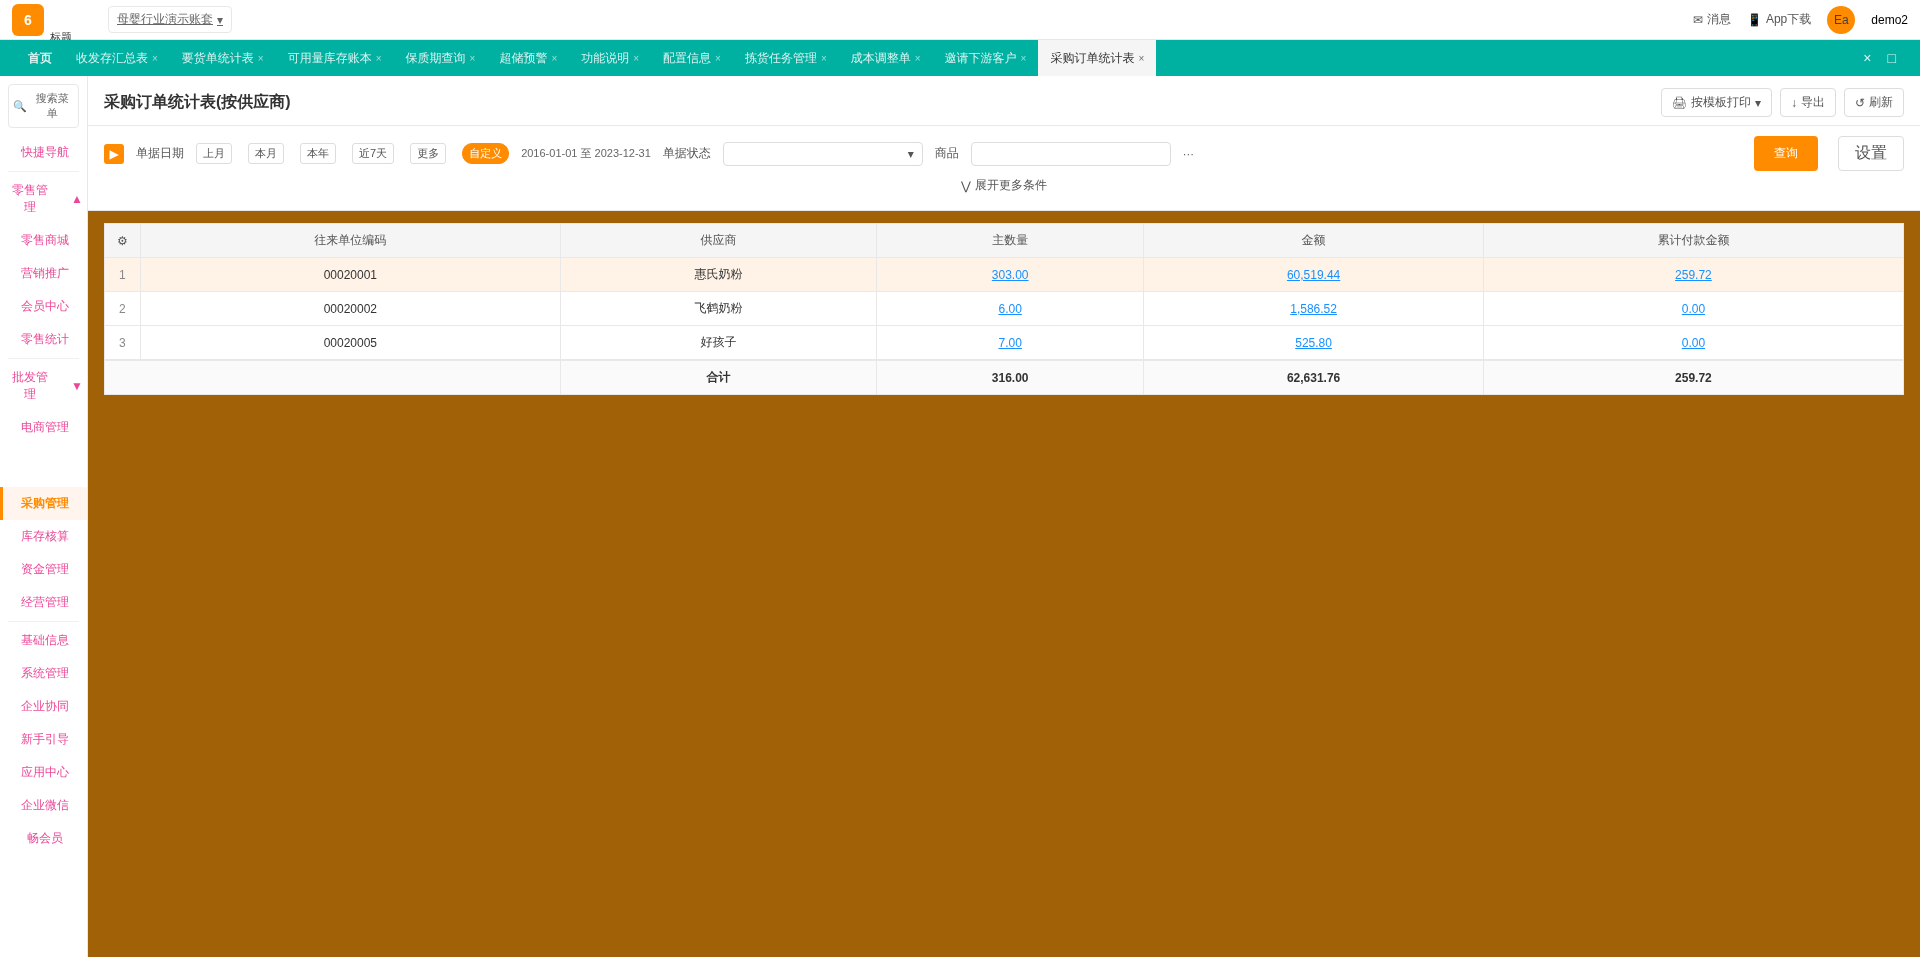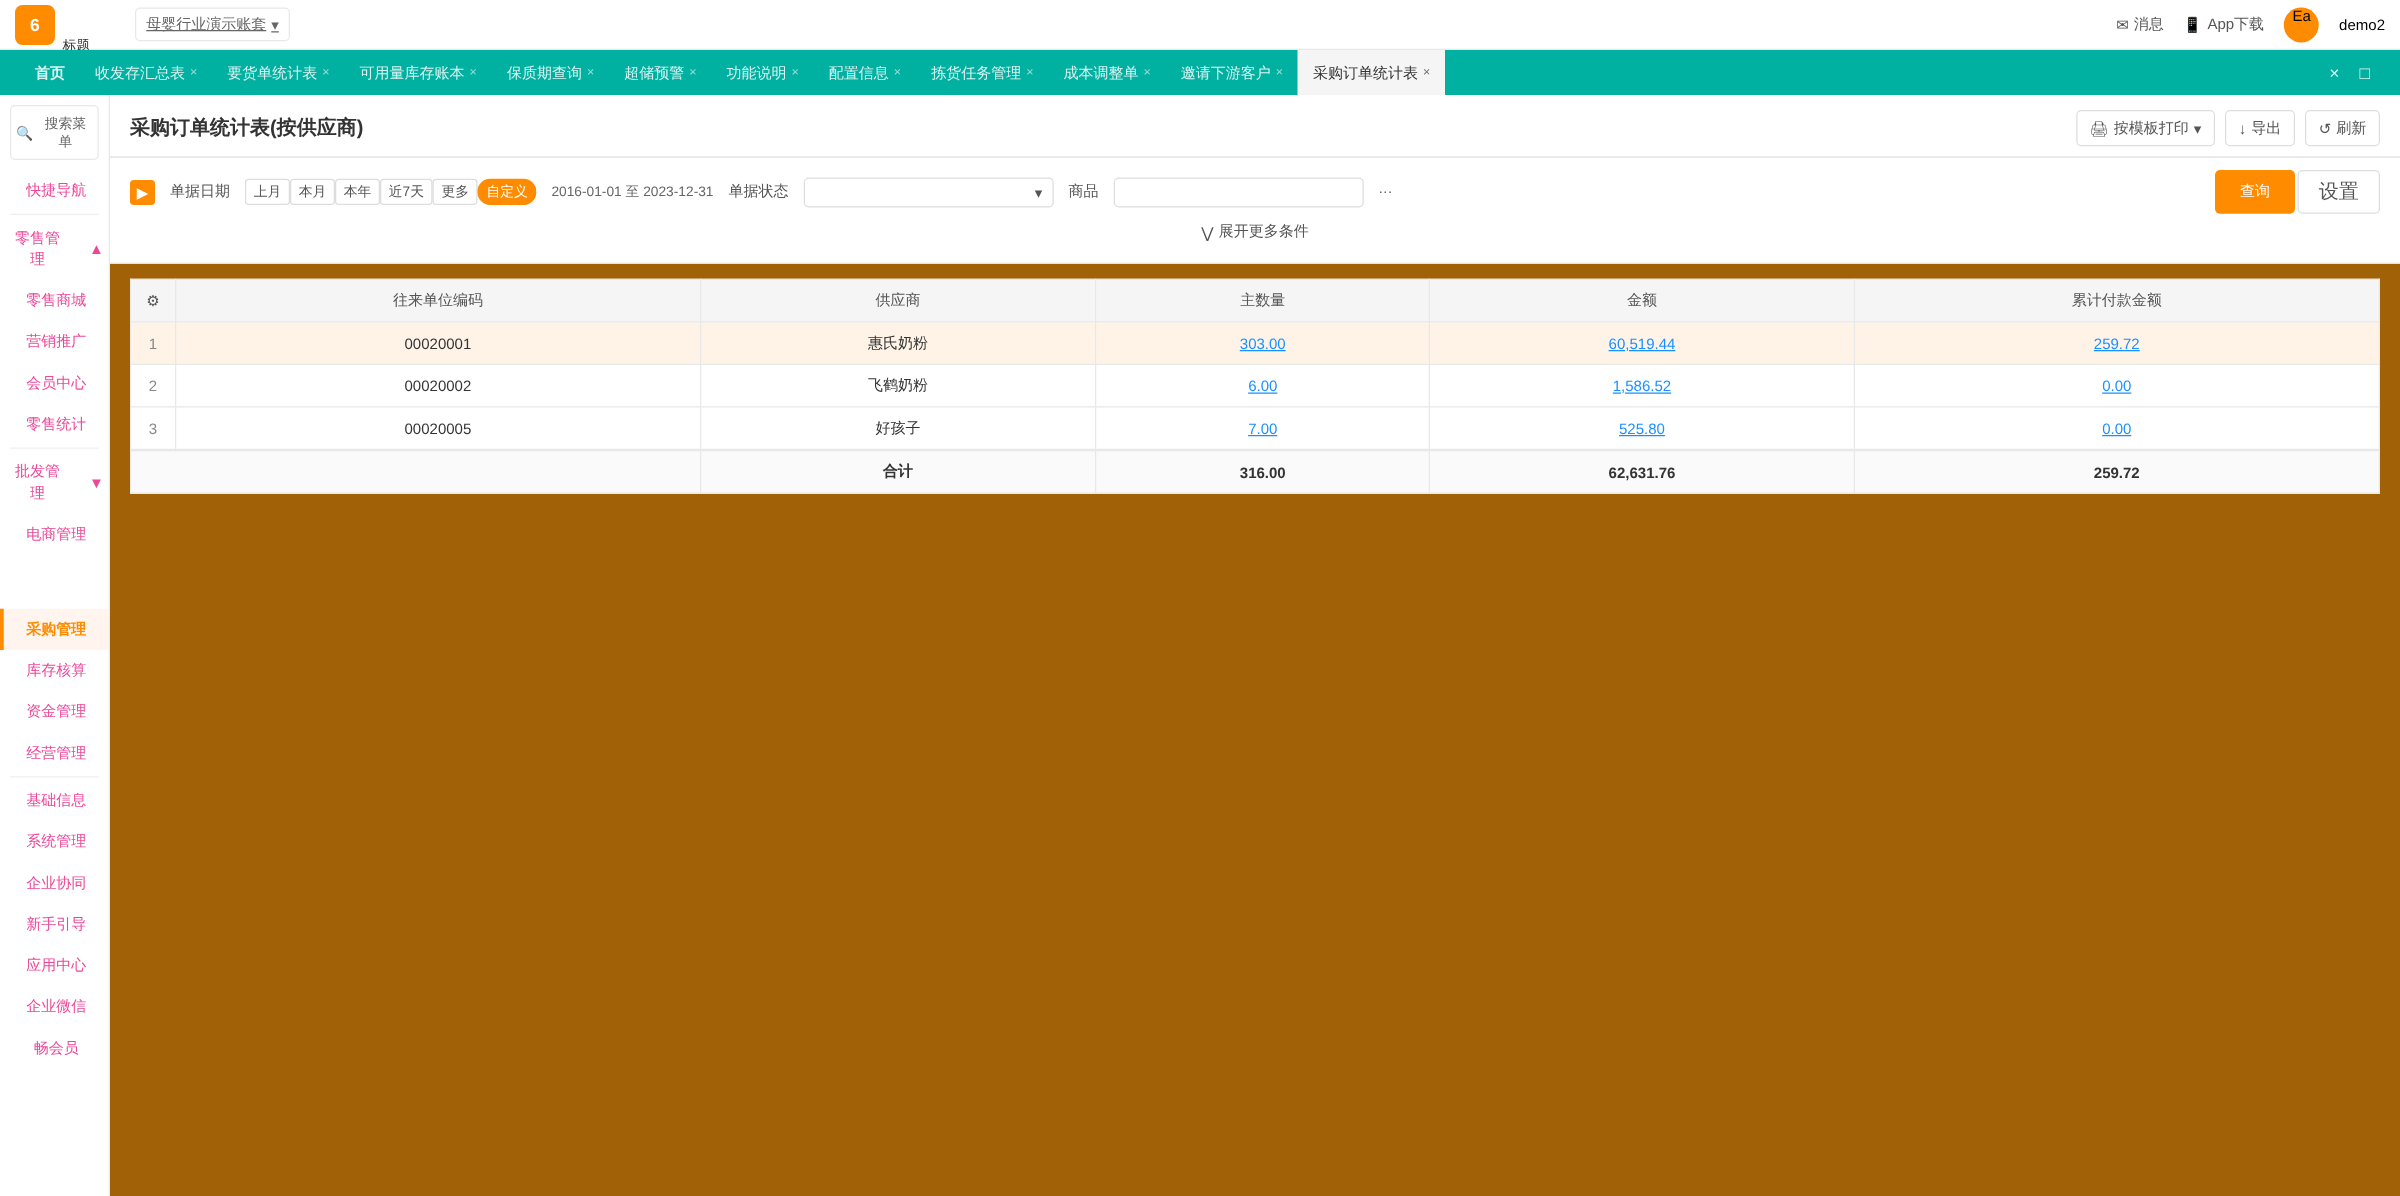--- a/index.html
+++ b/index.html
@@ -6,21 +6,21 @@
     body { font-family: 'Microsoft YaHei', Arial, sans-serif; font-size: 12px; background: #f5f5f5; display: flex; flex-direction: column; height: 957px; overflow: hidden; }
 
     
     .top-bar { height: 40px; background: #fff; display: flex; align-items: center; padding: 0 12px; border-bottom: 1px solid #e8e8e8; flex-shrink: 0; }
     .logo { display: flex; align-items: center; gap: 6px; width: 88px; }
     .logo-icon { width: 32px; height: 32px; background: #ff8c00; border-radius: 6px; display: flex; align-items: center; justify-content: center; color: white; font-size: 14px; font-weight: bold; }
     .logo-text { font-size: 11px; color: #333; line-height: 1.2; margin-top: 37px; }
     .workspace-selector { display: flex; align-items: center; gap: 4px; color: #666; font-size: 12px; cursor: pointer; padding: 4px 8px; border: 1px solid #e8e8e8; border-radius: 4px; margin-left: 8px; text-decoration: underline; }
     .top-right { margin-left: auto; display: flex; align-items: center; gap: 16px; }
     .top-right-item { display: flex; align-items: center; gap: 4px; color: #555; cursor: pointer; font-size: 12px; }
-    .avatar { width: 28px; height: 28px; border-radius: 50%; background: #ff8c00; display: flex; align-items: flex-start; justify-content: center; color: #000000; font-size: 12px; }
+    .avatar { width: 28px; height: 28px; border-radius: 50%; background: #ff8c00; display: flex; align-items: center; justify-content: center; color: #404040; font-size: 12px; }
 
     
     .nav-tabs { height: 36px; background: #00b0a0; display: flex; align-items: center; padding: 0 16px; flex-shrink: 0; overflow: hidden; }
     .nav-tab { height: 36px; display: flex; align-items: center; padding: 0 12px; color: rgba(255,255,255,0.85); font-size: 12px; cursor: pointer; white-space: nowrap; position: relative; gap: 4px; }
     .nav-tab.active { background: #f5f5f5; color: #333; }
     .nav-tab .close-btn { font-size: 10px; opacity: 0.7; }
     .nav-tab.home { font-weight: bold; }
     .nav-actions { margin-left: auto; display: flex; align-items: center; }
     .nav-action-btn { color: rgba(255,255,255,0.85); background: none; border: none; cursor: pointer; font-size: 14px; padding: 4px 8px; }
 
@@ -43,21 +43,21 @@
     .header-actions { display: flex; align-items: center; gap: 8px; }
     .btn-print { display: flex; align-items: center; gap: 4px; padding: 5px 10px; border: 1px solid #ddd; border-radius: 4px; background: #fff; color: #555; cursor: pointer; font-size: 12px; }
     .btn-export { display: flex; align-items: center; gap: 4px; padding: 5px 10px; border: 1px solid #ddd; border-radius: 4px; background: #fff; color: #555; cursor: pointer; font-size: 12px; }
     .btn-refresh { display: flex; align-items: center; gap: 4px; padding: 5px 10px; border: 1px solid #ddd; border-radius: 4px; background: #fff; color: #555; cursor: pointer; font-size: 12px; }
 
     
     .filter-area { background: #fff; padding: 10px 16px; border-bottom: 1px solid #e8e8e8; flex-shrink: 0; }
     .filter-row { display: flex; align-items: center; gap: 12px; flex-wrap: wrap; }
     .filter-expand-btn { width: 20px; height: 20px; background: #ff8c00; color: white; border: none; border-radius: 3px; cursor: pointer; display: flex; align-items: center; justify-content: center; font-size: 12px; flex-shrink: 0; }
     .filter-label { color: #555; font-size: 12px; white-space: nowrap; }
-    .date-shortcuts { display: flex; gap: 0; align-items: center; }
+    .date-shortcuts { display: flex; gap: 16px; align-items: center; }
     .date-shortcut { padding: 2px 6px; border: 1px solid #ddd; border-radius: 3px; cursor: pointer; color: #555; font-size: 11px; background: #fff; }
     .date-shortcut.custom { background: #ff8c00; color: white; border-color: #ff8c00; border-radius: 10px; }
     .date-range { color: #666; font-size: 11px; }
     .filter-select { min-width: 200px; padding: 4px 8px; border: 1px solid #ddd; border-radius: 4px; color: #555; font-size: 12px; background: #fff; cursor: pointer; display: flex; align-items: center; justify-content: space-between; }
     .filter-input { min-width: 200px; padding: 4px 8px; border: 1px solid #ddd; border-radius: 4px; color: #999; font-size: 12px; }
     .filter-more-btn { color: #555; cursor: pointer; font-size: 11px; }
     .btn-query { padding: 6px 20px; background: #ff8c00; color: white; border: none; border-radius: 4px; cursor: pointer; font-size: 12px; }
     .btn-settings { padding: 6px 16px; background: #fff; color: #555; border: 1px solid #ddd; border-radius: 4px; cursor: pointer; font-size: 16px; }
     .expand-more { display: flex; align-items: center; justify-content: center; padding: 6px; cursor: pointer; color: #555; font-size: 12px; gap: 4px; }
 
@@ -271,21 +271,21 @@
           <span>2023-12-31</span>
         </span>
         <span class="filter-label">单据状态</span>
         <div class="filter-select">
           <span></span>
           <span>▾</span>
         </div>
         <span class="filter-label">商品</span>
         <input class="filter-input" type="text" value="" style="">
         <span class="filter-more-btn">···</span>
-        <div style="margin-left: auto; display: flex; gap: 2px;">
+        <div style="margin-left: auto; display: flex; gap: 20px;">
           <button class="btn-query">查询</button>
           <button class="btn-settings">设置</button>
         </div>
       </div>
       <div class="expand-more">
         <span>⋁</span>
         <span>展开更多条件</span>
       </div>
     </div>
 

